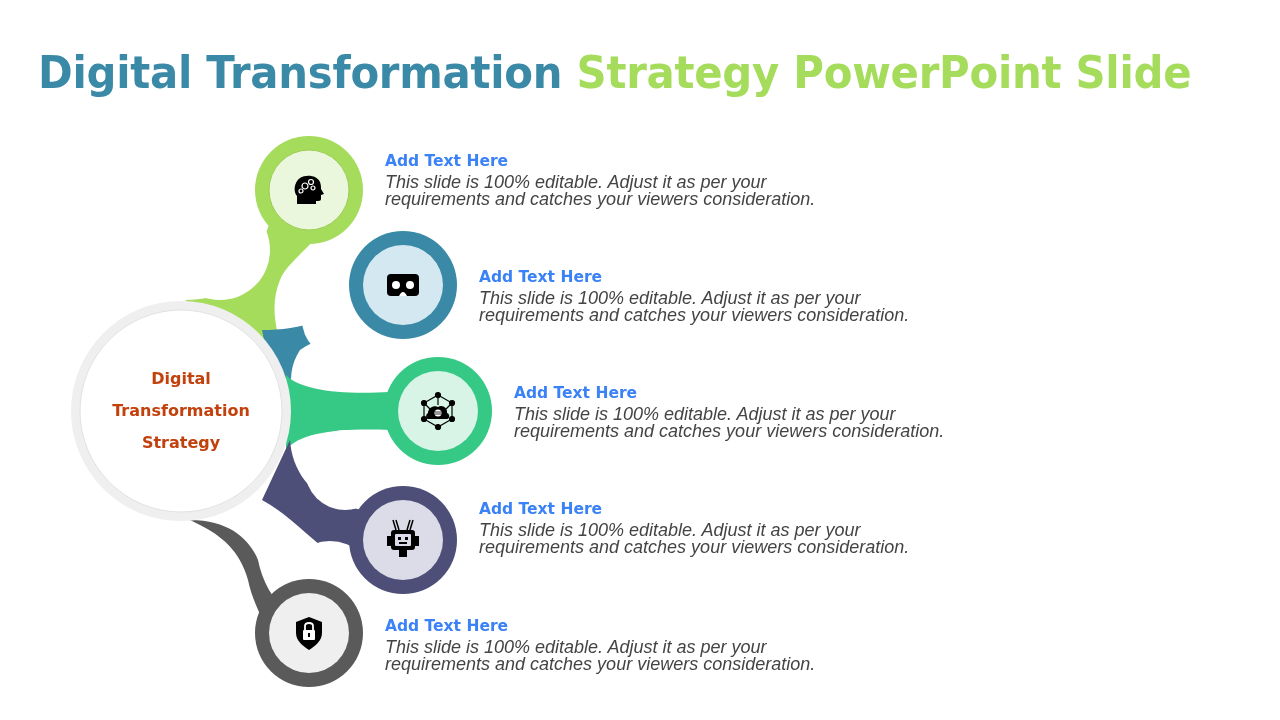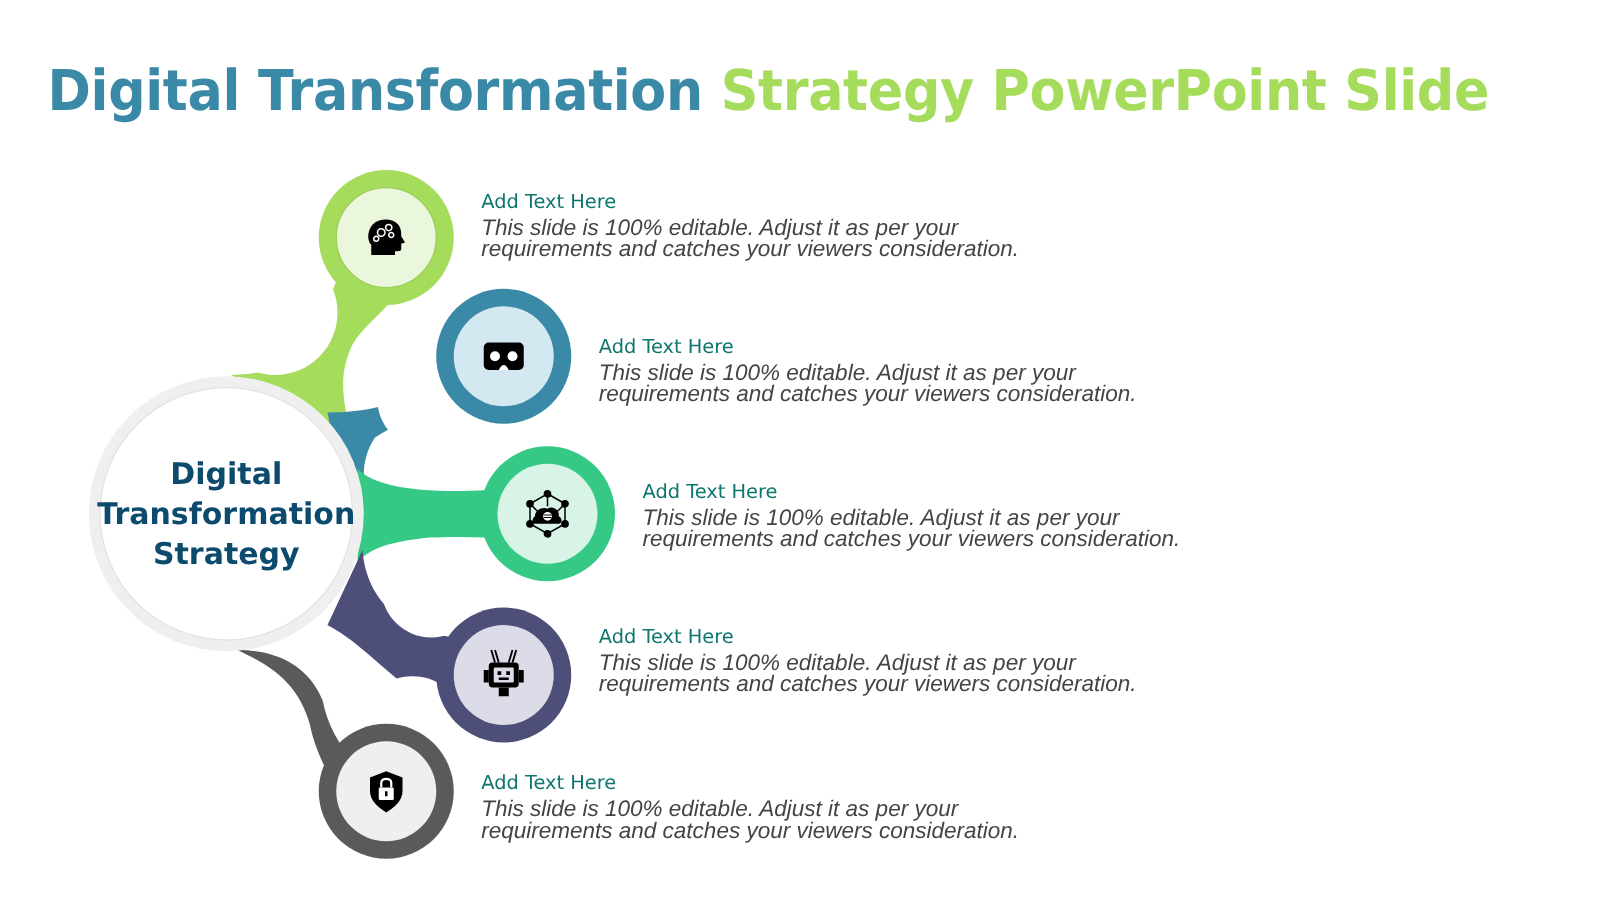--- a/index.html
+++ b/index.html
@@ -13,27 +13,27 @@
     font-family: "DejaVu Sans", "Liberation Sans", sans-serif;
     transform: scaleX(0.93); transform-origin: left center;
   }
   .title .t1 { color: #3A89A6; }
   .title .t2 { color: #A6DC5C; }
   svg.diagram { position: absolute; left: 0; top: 0; }
   .center-label {
     position: absolute; left: 81px; top: 311px; width: 200px; height: 200px;
     display: flex; align-items: center; justify-content: center; text-align: center;
     font-family: "DejaVu Sans", "Liberation Sans", sans-serif;
-    font-weight: bold; font-size: 24px; line-height: 32px; color: #0c4a6e;
+    font-weight: bold; font-size: 16px; line-height: 32px; color: #c2410c;
     white-space: pre-line;
   }
   .item { position: absolute; width: 600px; }
   .item .hd {
     font-family: "DejaVu Sans", "Liberation Sans", sans-serif;
-    font-weight: normal; font-size: 15.5px; color: #0f766e; margin-bottom: 4px;
+    font-weight: bold; font-size: 15.5px; color: #3b82f6; margin-bottom: 4px;
   }
   .item .ds {
     font-style: italic; font-size: 18px; line-height: 17px; color: #444;
     width: 480px;
   }
 </style>
 </head>
 <body>
 
 <h1 class="title"><span class="t1">Digital Transformation</span> <span class="t2">Strategy PowerPoint Slide</span></h1>

